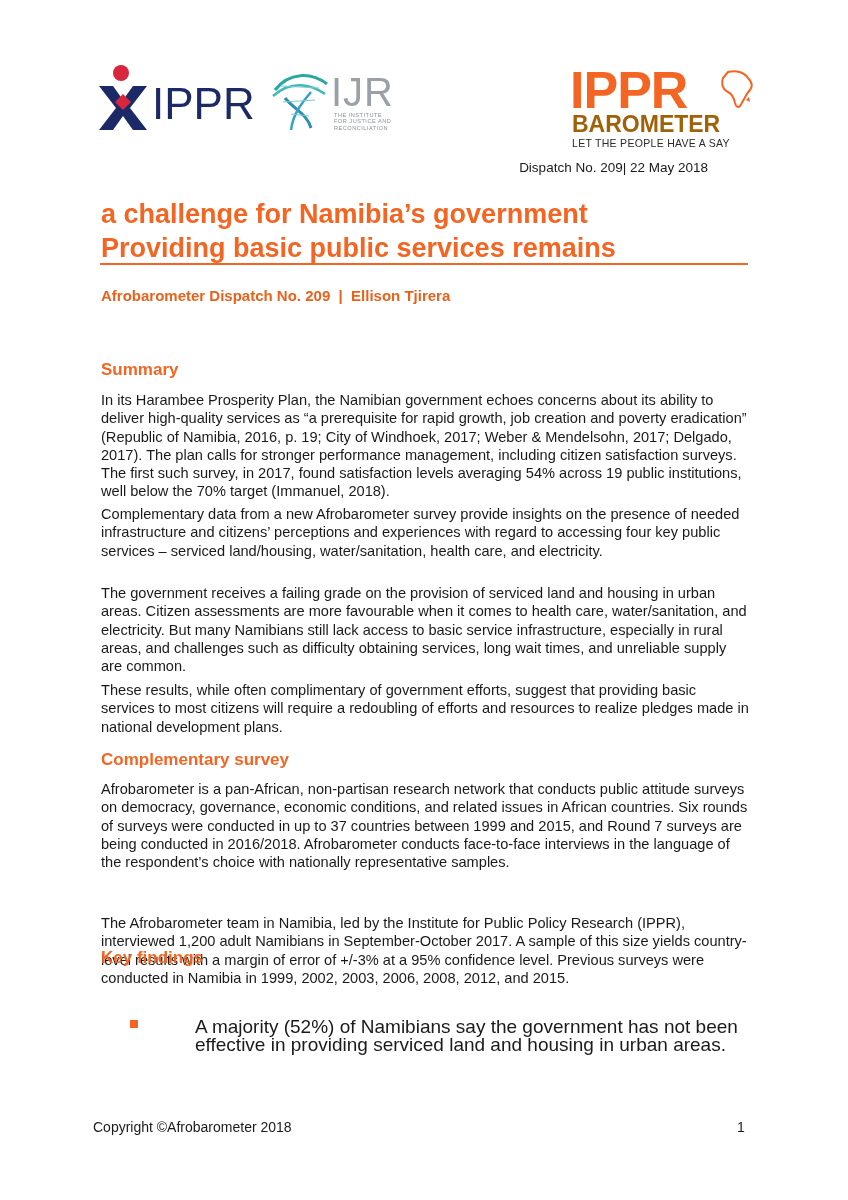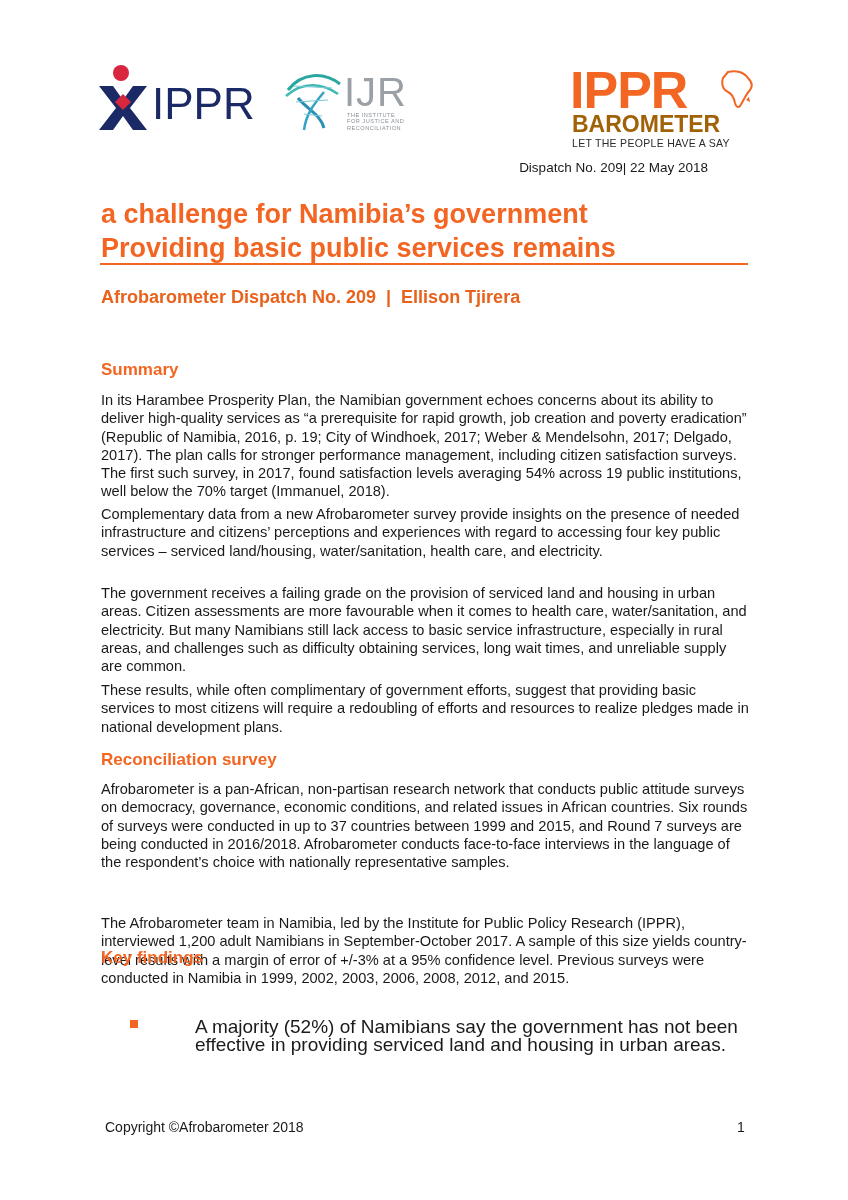--- a/index.html
+++ b/index.html
@@ -2,41 +2,41 @@
 <html><head>
 <meta charset="utf-8">
 <style>
   html, body { margin: 0; padding: 0; background: #ffffff; }
   body { width: 848px; height: 1200px; position: relative; overflow: hidden; font-family: "Liberation Sans", "DejaVu Sans", sans-serif; color: #1a1a1a; }
   .abs { position: absolute; }
 
   
   .ippr { left: 95px; top: 64px; width: 165px; height: 72px; }
   .ippr-text { position: absolute; left: 57px; top: 18px; font-size: 44px; color: #1b2a66; letter-spacing: 0px; font-weight: 400; line-height: 1; }
-  .ijr { left: 284px; top: 70px; width: 135px; height: 62px; }
+  .ijr { left: 271px; top: 70px; width: 135px; height: 62px; }
   .ijr-text { position: absolute; left: 60px; top: 2px; font-size: 40px; color: #9aa0a6; font-weight: 300; line-height: 1; letter-spacing: 1px; }
   .ijr-sub { position: absolute; left: 63px; top: 42px; font-size: 5.6px; color: #8a9096; line-height: 1.15; letter-spacing: 0.5px; text-transform: uppercase; }
   .afro { left: 570px; top: 64px; width: 185px; height: 90px; }
   .afro-word { position: absolute; left: 0; top: 0; font-size: 52px; font-weight: 900; color: #f26522; line-height: 1; letter-spacing: -1px; font-family: "Liberation Sans", sans-serif; }
   .afro-baro { position: absolute; left: 2px; top: 49px; font-size: 23px; font-weight: 700; color: #a16207; line-height: 1; letter-spacing: 0px; }
   .afro-tag { position: absolute; left: 2px; top: 74px; font-size: 10.5px; color: #2b2b2b; letter-spacing: 0.3px; line-height: 1; }
 
   .dispatch { right: 140px; top: 160px; font-size: 13.5px; color: #1a1a1a; }
 
   .title { left: 101px; top: 197px; width: 650px; font-size: 27px; font-weight: 700; color: #f26522; line-height: 34px; }
   .title-rule { left: 100px; top: 263px; width: 648px; height: 2px; background: #f26522; }
-  .byline { left: 101px; top: 287px; font-size: 18px; font-weight: 700; color: #e8621c; }
+  .byline { left: 101px; top: 287px; font-size: 15px; font-weight: 700; color: #e8621c; }
 
   .h2 { font-size: 17px; font-weight: 700; color: #f26522; }
   .para { left: 101px; width: 650px; font-size: 14.6px; line-height: 18.3px; color: #1a1a1a; }
 
   .bullet-sq { left: 130px; top: 1020px; width: 8px; height: 8px; background: #f26522; }
   .bullet-text { left: 154px; top: 1018px; width: 570px; font-size: 19px; line-height: 18.3px; margin-left: 41px; }
 
-  .footer-left { left: 105px; top: 1119px; font-size: 14px; color: #1a1a1a; }
+  .footer-left { left: 93px; top: 1119px; font-size: 14px; color: #1a1a1a; }
   .footer-right { left: 737px; top: 1119px; font-size: 14px; color: #1a1a1a; }
 </style>
 </head>
 <body>
 
 <div class="abs ippr">
   <svg width="56" height="72" viewBox="0 0 56 72" style="position:absolute;left:0;top:0;">
     <circle cx="26" cy="9" r="8" fill="#d7263d"></circle>
     <path d="M4 22 L18 22 L28 36 L38 22 L52 22 L35 44 L52 66 L38 66 L28 52 L18 66 L4 66 L21 44 Z" fill="#1b2a66"></path>
     <path d="M20 38 L28 46 L36 38 L28 30 Z" fill="#d7263d"></path>
@@ -79,21 +79,21 @@
 <div class="abs title-rule"></div>
 
 <div class="abs byline" style="white-space:pre;">Afrobarometer Dispatch No. 209  |  Ellison Tjirera</div>
 
 <div class="abs h2" style="left:101px;top:360px;">Summary</div>
 <div class="abs para" style="top:391px;">In its Harambee Prosperity Plan, the Namibian government echoes concerns about its ability to deliver high-quality services as “a prerequisite for rapid growth, job creation and poverty eradication” (Republic of Namibia, 2016, p. 19; City of Windhoek, 2017; Weber &amp; Mendelsohn, 2017; Delgado, 2017). The plan calls for stronger performance management, including citizen satisfaction surveys. The first such survey, in 2017, found satisfaction levels averaging 54% across 19 public institutions, well below the 70% target (Immanuel, 2018).</div>
 <div class="abs para" style="top:505px;">Complementary data from a new Afrobarometer survey provide insights on the presence of needed infrastructure and citizens’ perceptions and experiences with regard to accessing four key public services – serviced land/housing, water/sanitation, health care, and electricity.</div>
 <div class="abs para" style="top:584px;">The government receives a failing grade on the provision of serviced land and housing in urban areas. Citizen assessments are more favourable when it comes to health care, water/sanitation, and electricity. But many Namibians still lack access to basic service infrastructure, especially in rural areas, and challenges such as difficulty obtaining services, long wait times, and unreliable supply are common.</div>
 <div class="abs para" style="top:681px;">These results, while often complimentary of government efforts, suggest that providing basic services to most citizens will require a redoubling of efforts and resources to realize pledges made in national development plans.</div>
 
-<div class="abs h2" style="left:101px;top:750px;">Reconciliation survey</div>
+<div class="abs h2" style="left:101px;top:750px;">Complementary survey</div>
 <div class="abs para" style="top:780px;">Afrobarometer is a pan-African, non-partisan research network that conducts public attitude surveys on democracy, governance, economic conditions, and related issues in African countries. Six rounds of surveys were conducted in up to 37 countries between 1999 and 2015, and Round 7 surveys are being conducted in 2016/2018. Afrobarometer conducts face-to-face interviews in the language of the respondent’s choice with nationally representative samples.</div>
 <div class="abs para" style="top:894px;margin-top:20px;">The Afrobarometer team in Namibia, led by the Institute for Public Policy Research (IPPR), interviewed 1,200 adult Namibians in September-October 2017. A sample of this size yields country-level results with a margin of error of +/-3% at a 95% confidence level. Previous surveys were conducted in Namibia in 1999, 2002, 2003, 2006, 2008, 2012, and 2015.</div>
 
 <div class="abs h2" style="left:101px;top:948px;">Key findings</div>
 <div class="abs bullet-sq"></div>
 <div class="abs bullet-text">A majority (52%) of Namibians say the government has not been effective in providing serviced land and housing in urban areas.</div>
 
 <div class="abs footer-left">Copyright ©Afrobarometer 2018</div>
 <div class="abs footer-right">1</div>
 

